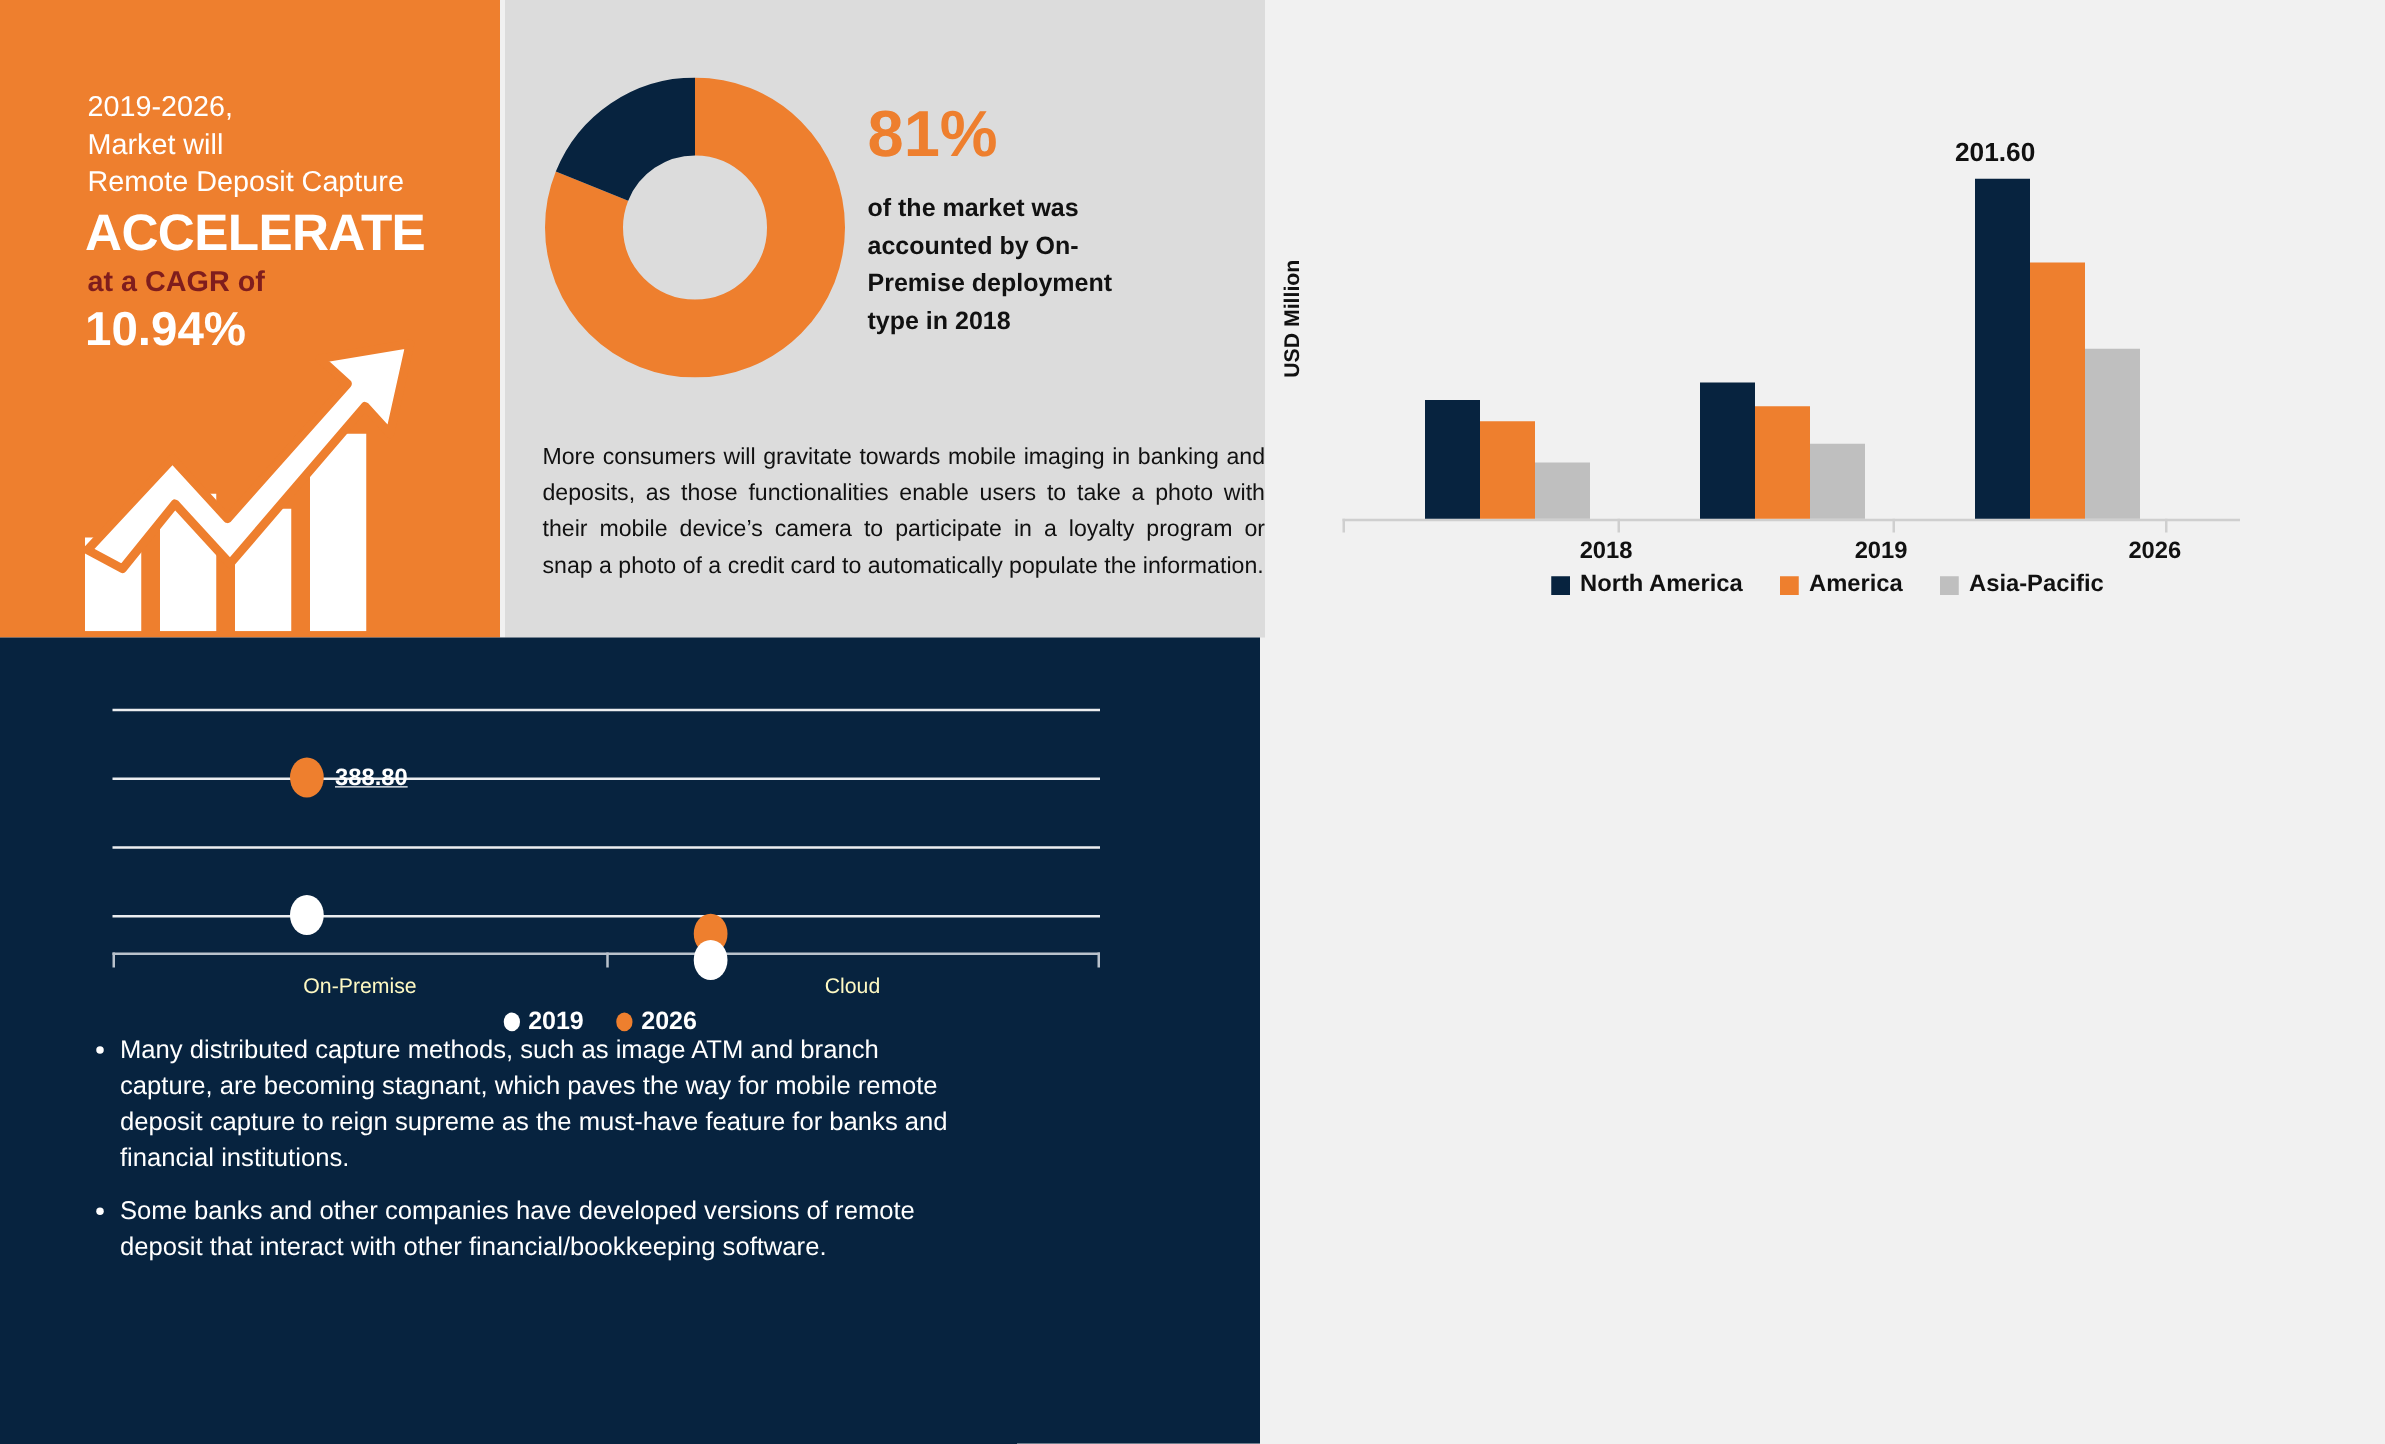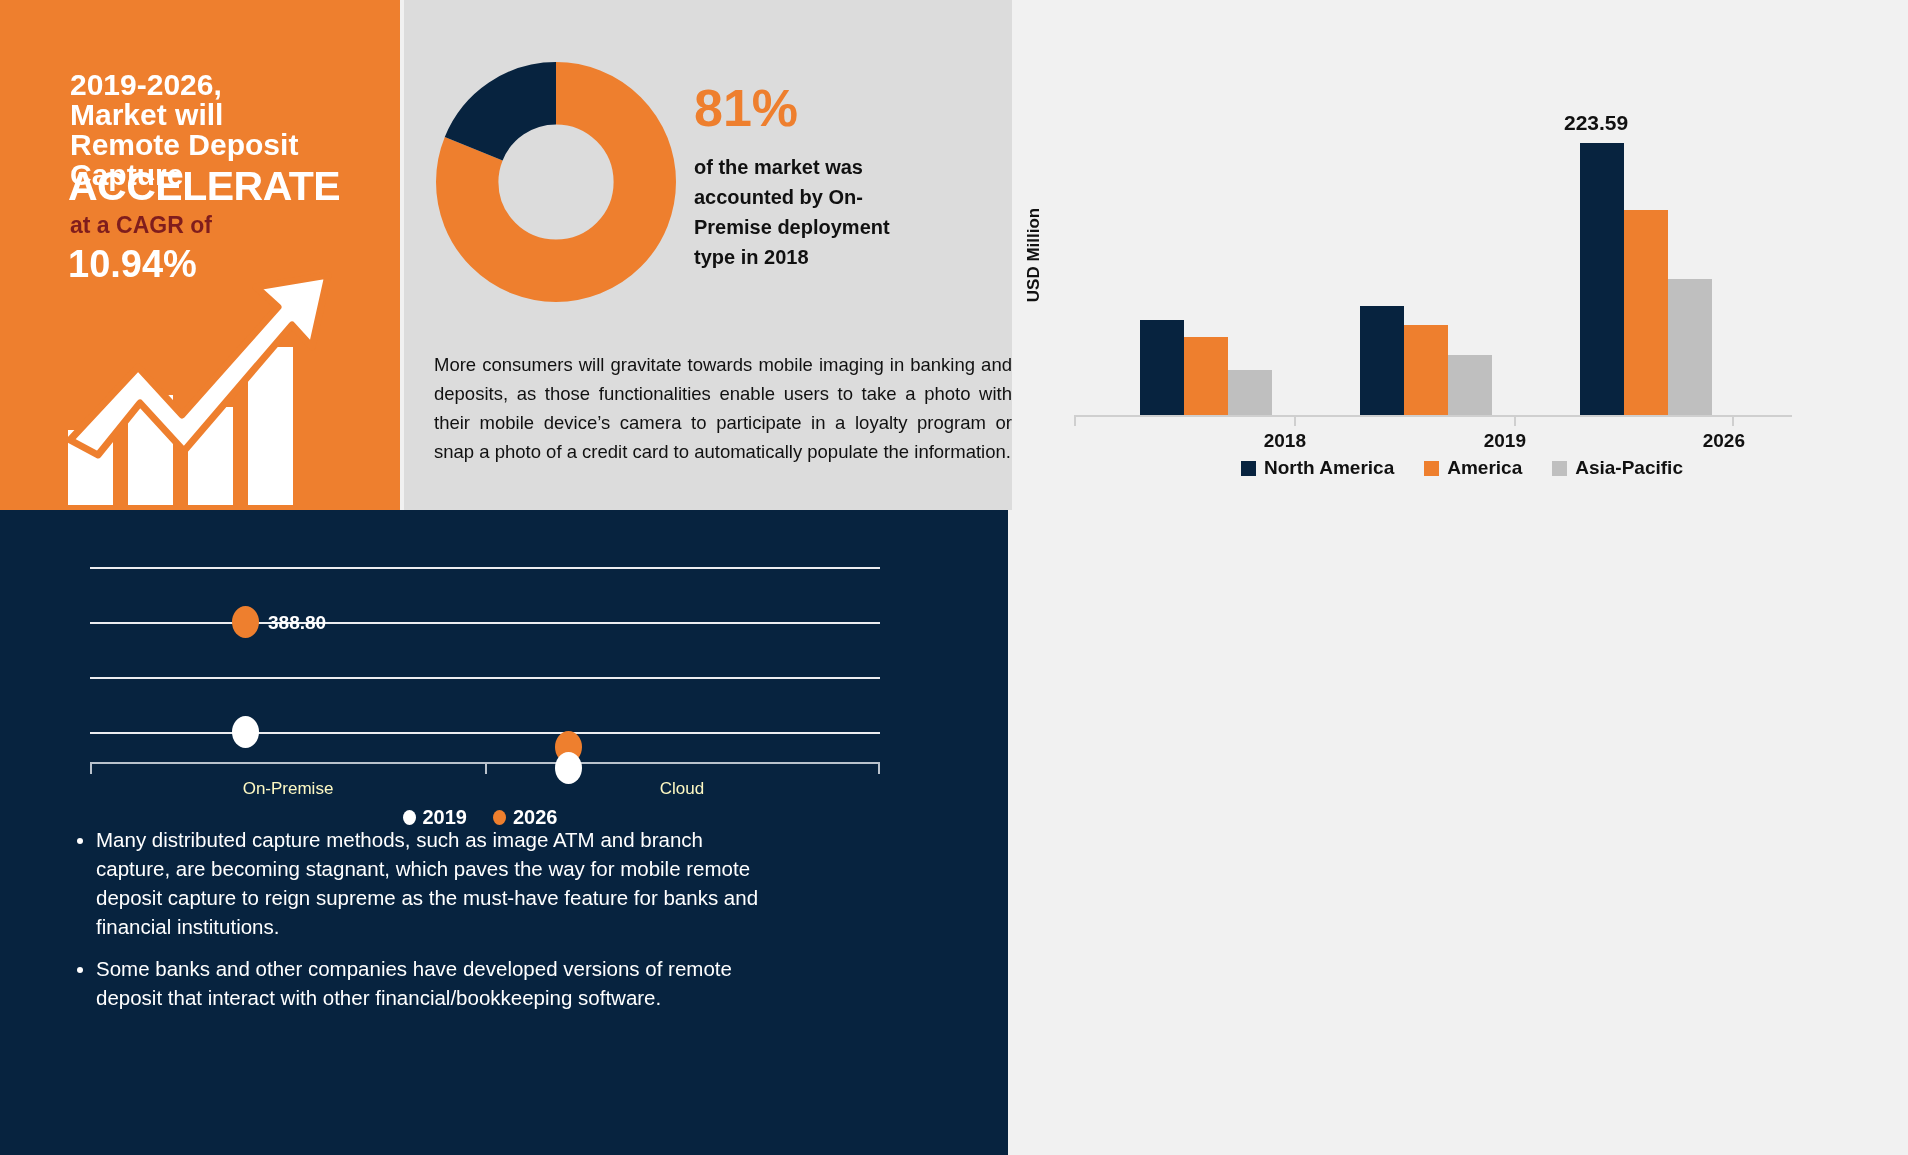--- a/index.html
+++ b/index.html
@@ -11,21 +11,21 @@
   }
   .page{position:relative;width:1908px;height:1155px;}
 
   
   .panel-orange{
     position:absolute;left:0;top:0;width:400px;height:510px;
     background:#ee7f2e;
   }
   .hl-small{
     position:absolute;left:70px;top:70px;width:300px;
-    color:#ffffff;font-size:30px;line-height:30px;font-weight:700;
+    color:#ffffff;font-size:23px;line-height:30px;font-weight:400;
   }
   .hl-accel{
     position:absolute;left:68px;top:163px;
     color:#ffffff;font-size:41px;font-weight:700;letter-spacing:-0.5px;
     white-space:nowrap;
   }
   .hl-cagr{
     position:absolute;left:70px;top:212px;
     color:#7f1d1d;font-size:23px;font-weight:700;
   }
@@ -168,21 +168,21 @@
       <div class="dp-gridline" style="top:92px;"></div>
       <div class="dp-gridline" style="top:147px;"></div>
       <div class="dp-gridline" style="top:202px;"></div>
 
       <div class="dp-axis" style="top:232px;"></div>
       <div class="dp-tick" style="left:30px;top:232px;"></div>
       <div class="dp-tick" style="left:425px;top:232px;"></div>
       <div class="dp-tick" style="left:818px;top:232px;"></div>
 
       <div class="dp-dot orange" style="left:172px;top:76px;"></div>
-      <div class="dp-value" style="left:208px;top:82px;">388.80</div>
+      <div class="dp-value" style="left:208px;top:82px;text-decoration:underline;">388.80</div>
       <div class="dp-dot white" style="left:172px;top:186px;"></div>
 
       <div class="dp-dot orange" style="left:495px;top:201px;"></div>
       <div class="dp-dot white" style="left:495px;top:222px;"></div>
 
       <div class="dp-catlabel" style="left:128px;top:249px;">On-Premise</div>
       <div class="dp-catlabel" style="left:522px;top:249px;">Cloud</div>
 
       <div class="dp-legend" style="top:276px;">
         <span class="dp-leg-item">
@@ -221,21 +221,21 @@
         <div class="bar ap" style="left:96px; width:44px; height:45px;"></div>
 
         <div class="bar na" style="left:228px;width:44px; height:109px;"></div>
         <div class="bar eu" style="left:272px;width:44px; height:90px;"></div>
         <div class="bar ap" style="left:316px;width:44px; height:60px;"></div>
 
         <div class="bar na" style="left:448px;width:44px; height:272px;"></div>
         <div class="bar eu" style="left:492px;width:44px; height:205px;"></div>
         <div class="bar ap" style="left:536px;width:44px; height:136px;"></div>
 
-        <div class="bar-datalabel" style="left:432px;top:6px;">223.59</div>
+        <div class="bar-datalabel" style="left:432px;top:6px;">201.60</div>
 
         <div class="bc-catlabel" style="left:-26px;">2018</div>
         <div class="bc-catlabel" style="left:194px;">2019</div>
         <div class="bc-catlabel" style="left:413px;">2026</div>
       </div>
 
       <div class="bc-legend">
         <span class="bc-leg-item">
           <span class="bc-leg-sw" style="background:#07233f;"></span>
           <span>North America</span>

